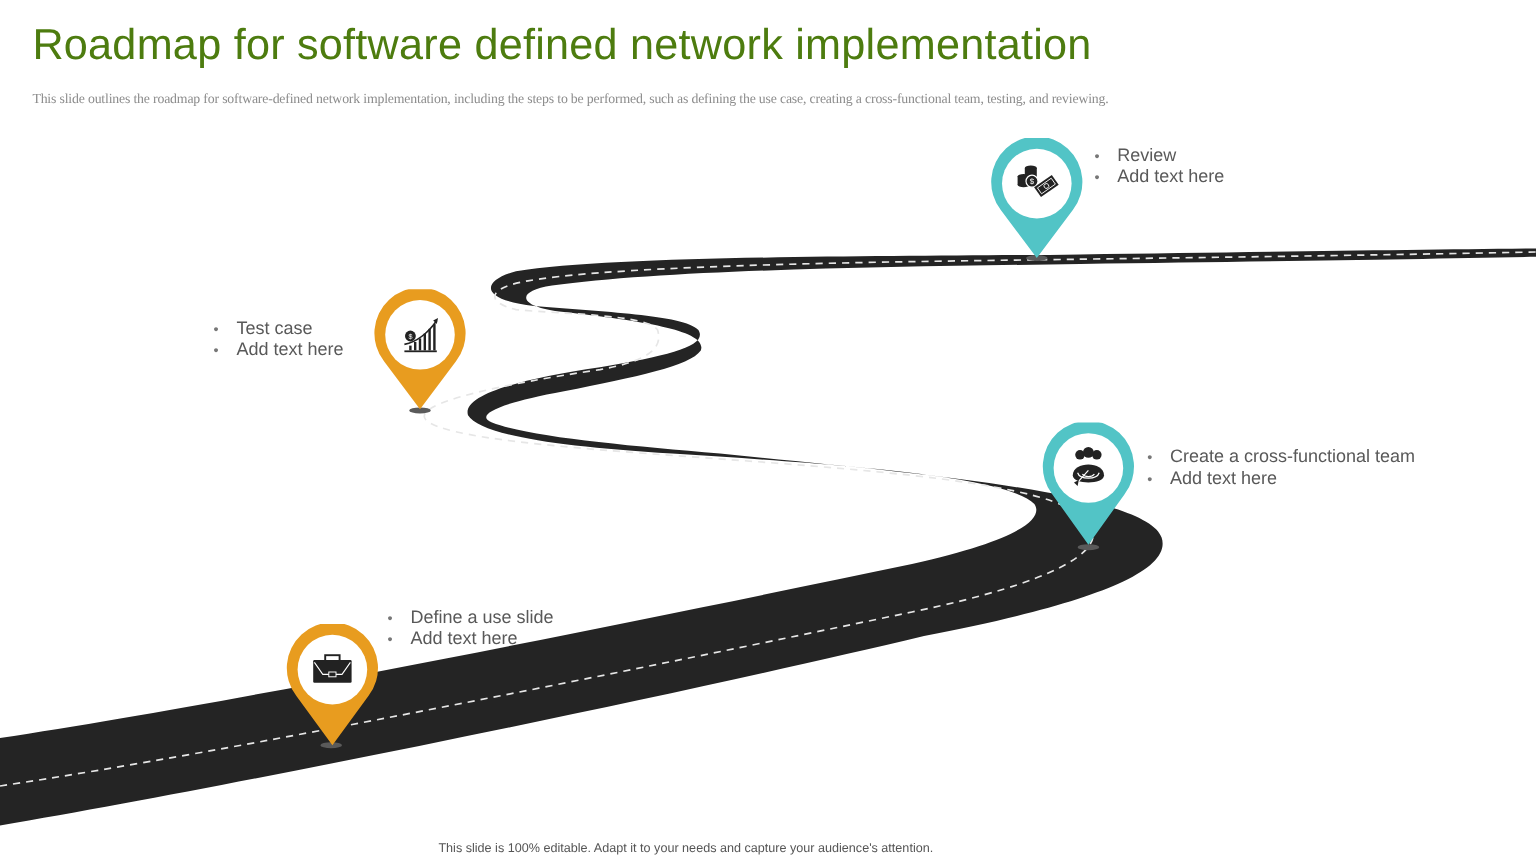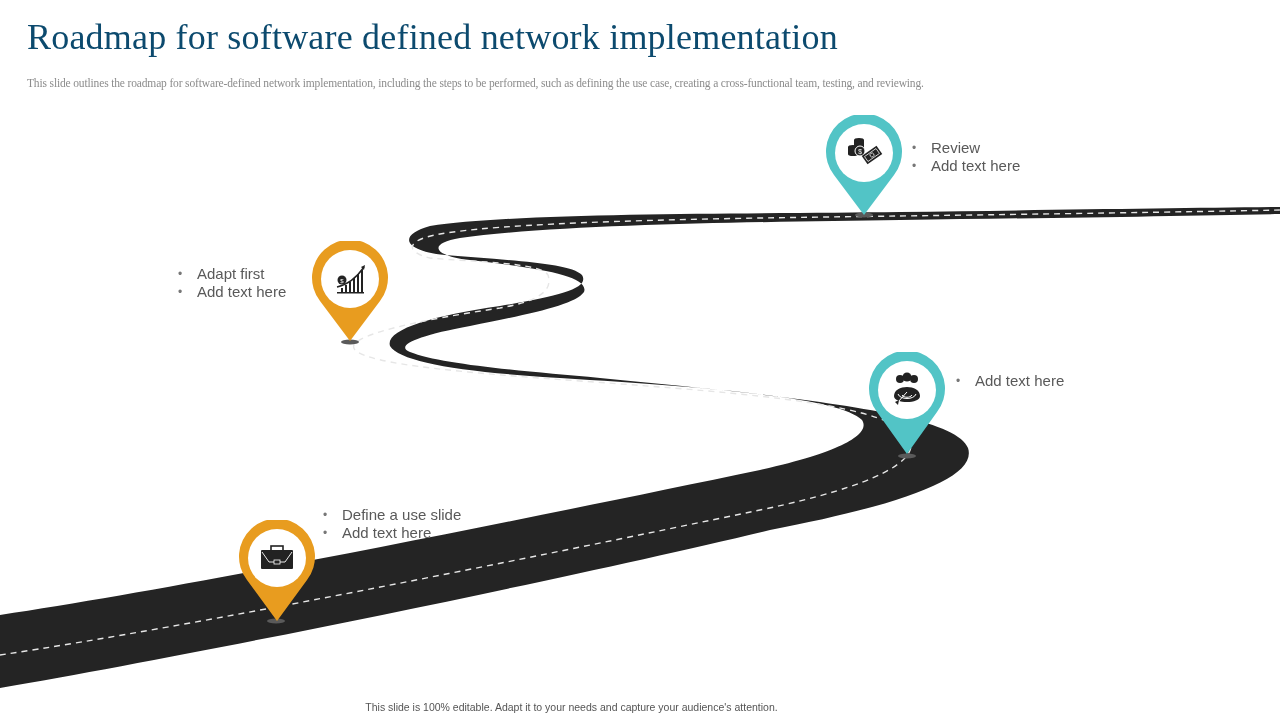--- a/index.html
+++ b/index.html
@@ -1,17 +1,17 @@
 <!DOCTYPE html>
 <html><head>
 <meta charset="utf-8">
 <style>
   html, body { margin: 0; padding: 0; }
   body { width: 1280px; height: 720px; background: #ffffff; position: relative; overflow: hidden; font-family: "Liberation Sans", sans-serif; }
-  .title { position: absolute; left: 27px; top: 16px; font-family: Liberation Serif, serif; font-size: 36px; color: #0c4a6e; letter-spacing: 0.2px; white-space: nowrap; }
+  .title { position: absolute; left: 27px; top: 16px; font-family: Liberation Sans, sans-serif; font-size: 36px; color: #4d7c0f; letter-spacing: 0.2px; white-space: nowrap; }
   .subtitle { position: absolute; left: 27px; top: 77px; font-size: 11.5px; color: #8c8c8c; white-space: nowrap; letter-spacing: -0.15px; font-family: Liberation Serif, serif; }
   .footer { position: absolute; left: 0; width: 1143px; top: 701px; text-align: center; font-size: 10.5px; color: #555; }
   svg.road { position: absolute; left: 0; top: 0; }
   .pin { position: absolute; }
   .pin .icon { position: absolute; left: 0; top: 0; width: 100%; height: 100%; }
   .bullets { position: absolute; margin: 0; padding: 0; list-style: none; font-size: 15px; color: #595959; line-height: 18px; }
   .bullets li { position: relative; padding-left: 19px; white-space: nowrap; }
   .bullets li::before { content: "•"; position: absolute; left: 0; top: 0; color: #777; font-size: 12px; }
 </style>
 </head>
@@ -88,20 +88,21 @@
     <circle cx="46" cy="27" r="4" fill="#222"></circle>
     <circle cx="39" cy="25" r="4.5" fill="#222"></circle>
     <path d="M26,44 C26,32 52,32 52,44 C52,52 26,52 26,44 Z" fill="#222"></path>
     <path d="M30,42 C32,48 46,48 48,42" fill="none" stroke="#fff" stroke-width="1"></path>
     <path d="M34,43 C36,46 42,46 44,43" fill="none" stroke="#fff" stroke-width="1"></path>
     <line x1="39" y1="40" x2="30" y2="50" stroke="#fff" stroke-width="1"></line>
     <path d="M27,50 L31,48 L30,53 Z" fill="#222"></path>
   </svg>
 </div>
 <ul class="bullets" style="left:956px; top:372px;">
+  <li>Create a cross-functional team</li>
   <li>Add text here</li>
 </ul>
 
 <div class="pin" style="left:311px; top:241px; width:78px; height:101px;">
   <svg width="78" height="101" viewBox="0 0 78 101">
     <path fill="#E89C1F" d="M39,100 L9,60 A38,38 0 1,1 69,60 Z"></path>
     <circle cx="39" cy="38" r="29" fill="#ffffff"></circle>
   </svg>
   <svg class="icon" width="78" height="101" viewBox="0 0 78 101">
     <circle cx="31" cy="39" r="4.5" fill="#222"></circle>
@@ -111,21 +112,21 @@
     <rect x="38" y="41" width="2" height="10" fill="#222"></rect>
     <rect x="42" y="37" width="2" height="14" fill="#222"></rect>
     <rect x="46" y="33" width="2" height="18" fill="#222"></rect>
     <rect x="50" y="29" width="2" height="22" fill="#222"></rect>
     <path d="M26,46 C36,44 46,36 53,26" fill="none" stroke="#222" stroke-width="1.4"></path>
     <path d="M50,26 L54,24 L53,29 Z" fill="#222"></path>
     <rect x="26" y="51" width="27" height="1.5" fill="#222"></rect>
   </svg>
 </div>
 <ul class="bullets" style="left:178px; top:265px;">
-  <li>Adapt first</li>
+  <li>Test case</li>
   <li>Add text here</li>
 </ul>
 
 <div class="pin" style="left:825px; top:115px; width:78px; height:101px;">
   <svg width="78" height="101" viewBox="0 0 78 101">
     <path fill="#52C4C6" d="M39,100 L9,60 A38,38 0 1,1 69,60 Z"></path>
     <circle cx="39" cy="38" r="29" fill="#ffffff"></circle>
   </svg>
   <svg class="icon" width="78" height="101" viewBox="0 0 78 101">
     <ellipse cx="28" cy="32" rx="5" ry="2" fill="#222"></ellipse>
@@ -135,18 +136,18 @@
     <rect x="29" y="25" width="10" height="9" fill="#222"></rect>
     <circle cx="35" cy="36" r="5" fill="#222" stroke="#fff" stroke-width="1"></circle>
     <text x="35" y="38.5" font-size="6.5" text-anchor="middle" fill="#fff" font-family="Liberation Sans, sans-serif">$</text>
     <g transform="rotate(-35 47 40)">
       <rect x="38" y="35" width="18" height="10" fill="#222"></rect>
       <rect x="40" y="37" width="14" height="6" fill="none" stroke="#fff" stroke-width="0.7"></rect>
       <circle cx="47" cy="40" r="2" fill="none" stroke="#fff" stroke-width="0.7"></circle>
     </g>
   </svg>
 </div>
-<ul class="bullets" style="left:912px; top:139px;">
+<ul class="bullets" style="left:912px; top:121px;">
   <li>Review</li>
   <li>Add text here</li>
 </ul>
 
 <div class="footer">This slide is 100% editable. Adapt it to your needs and capture your audience's attention.</div>
 
 </body></html>

